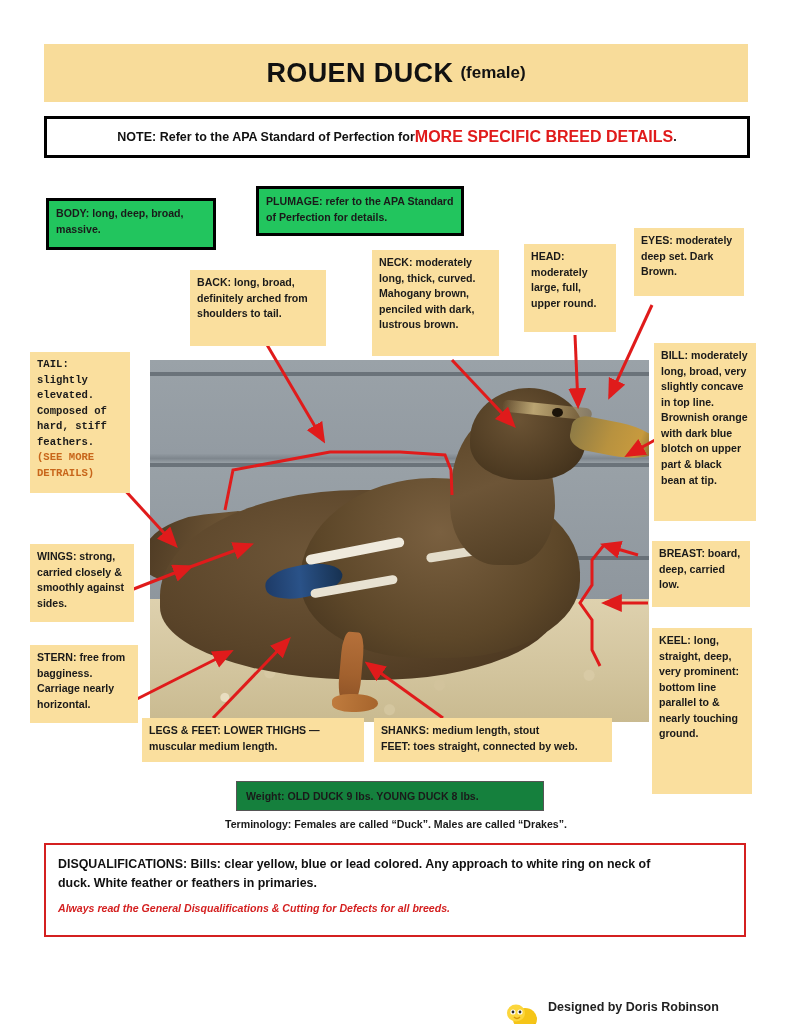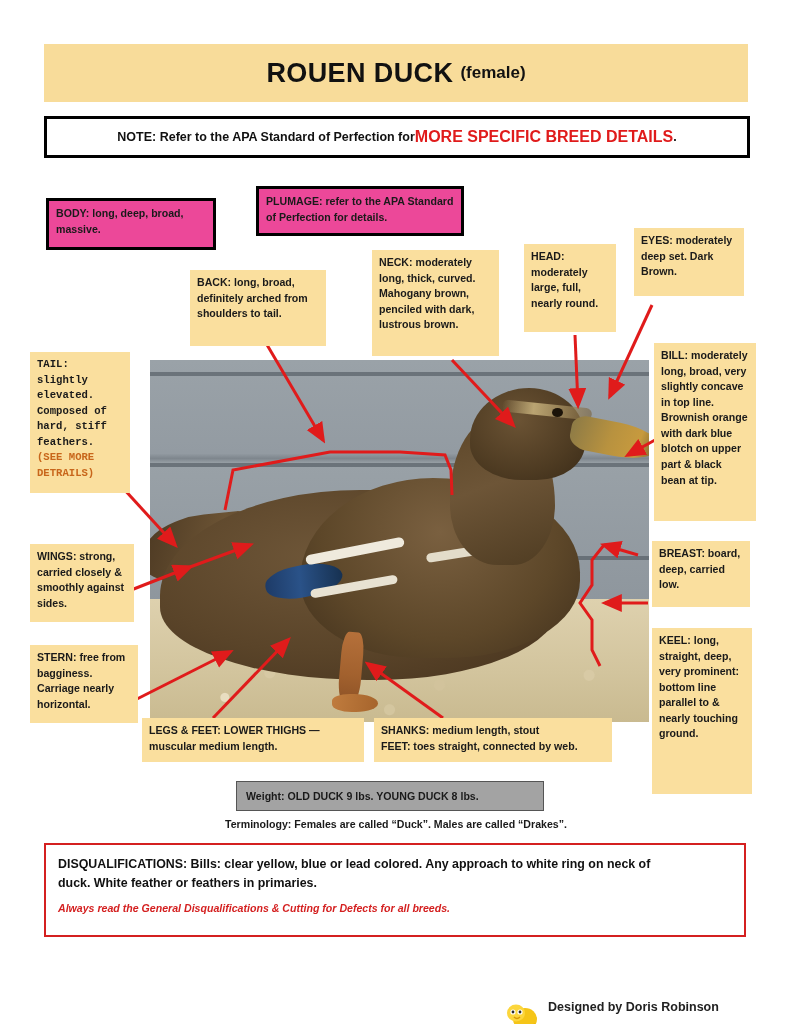--- a/index.html
+++ b/index.html
@@ -16,26 +16,26 @@
 
   
   .note-bar{position:absolute;left:44px;top:116px;width:700px;height:36px;
       background:#fff;border:3px solid #000;display:flex;align-items:center;justify-content:center;}
   .note-txt{font-size:12.5px;font-weight:bold;color:#111;}
   .note-red{color:#e01b1b;font-weight:bold;}
 
   
   .box{position:absolute;background:#fadf9e;font-size:10.6px;line-height:1.47;
        font-weight:bold;color:#1a1a1a;padding:5px 7px;box-sizing:border-box;}
-  .box.framed{border:3px solid #000;background:#ec4899;}
+  .box.framed{border:3px solid #000;background:#22c55e;}
   .accent{color:#c8661b;}
 
   
   .weight-box{position:absolute;left:236px;top:781px;width:308px;height:30px;
-      background:#a3a3a3;border:1px solid #555;display:flex;align-items:center;box-sizing:border-box;padding-left:9px;}
+      background:#15803d;border:1px solid #555;display:flex;align-items:center;box-sizing:border-box;padding-left:9px;}
   .weight-box span{font-size:10.6px;font-weight:bold;}
   .terminology{position:absolute;left:186px;top:818px;width:420px;
       font-size:10.6px;font-weight:bold;text-align:center;}
 
   
   .dq-box{position:absolute;left:44px;top:843px;width:702px;height:94px;
       background:#fff;border:2px solid #d42020;box-sizing:border-box;padding:10px 12px;}
   .dq-line{font-size:12.4px;font-weight:bold;line-height:1.55;color:#111;}
   .dq-italic{font-size:10.6px;font-style:italic;font-weight:bold;color:#d42020;margin-top:9px;}
 
@@ -192,21 +192,21 @@
 
   <div class="box" style="left:190px;top:270px;width:136px;height:76px;">
     <span>BACK:  long, broad, definitely arched from shoulders to tail.</span>
   </div>
 
   <div class="box" style="left:372px;top:250px;width:127px;height:106px;">
     <span>NECK:  moderately long, thick, curved. Mahogany brown, penciled with dark, lustrous brown.</span>
   </div>
 
   <div class="box" style="left:524px;top:244px;width:92px;height:88px;">
-    <span>HEAD: moderately large, full, nearly round.</span>
+    <span>HEAD: moderately large, full, upper round.</span>
   </div>
 
   <div class="box" style="left:634px;top:228px;width:110px;height:68px;">
     <span>EYES: moderately deep set. Dark Brown.</span>
   </div>
 
   <div class="box" style="left:654px;top:343px;width:102px;height:178px;">
     <span>BILL:  moderately long, broad, very slightly concave in top line. Brownish orange with dark blue blotch on upper part &amp; black bean at tip.</span>
   </div>
 

